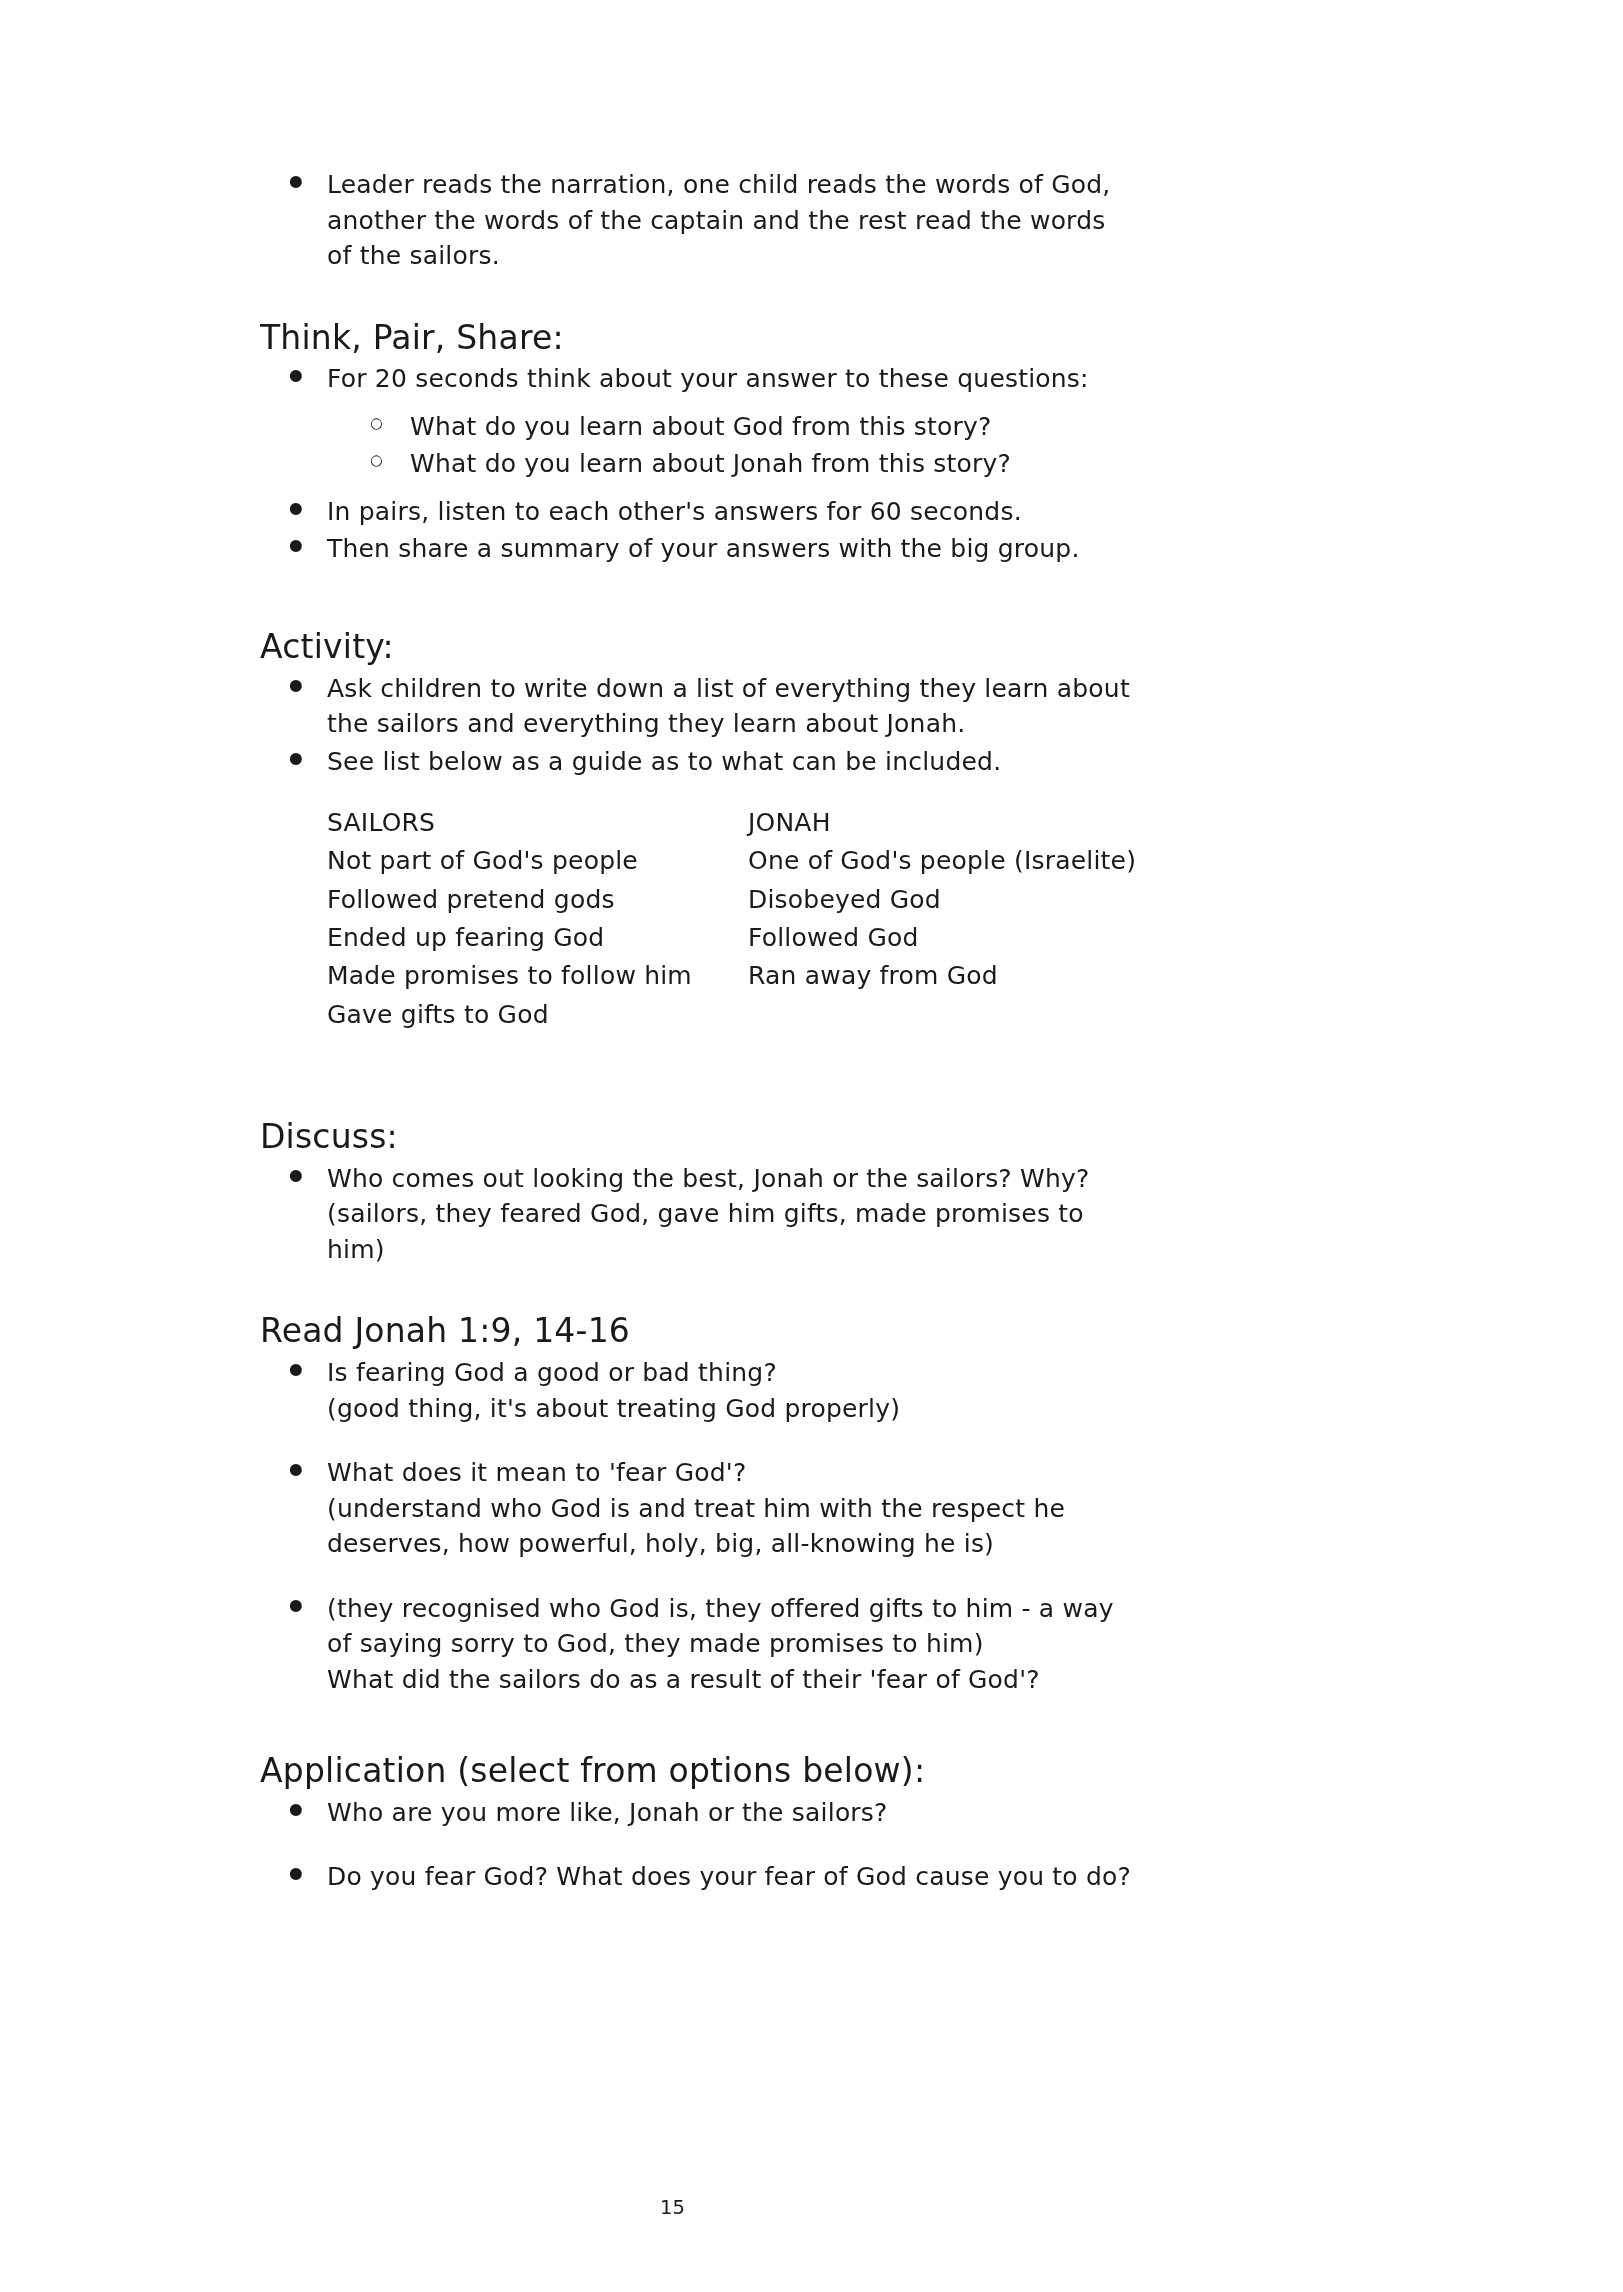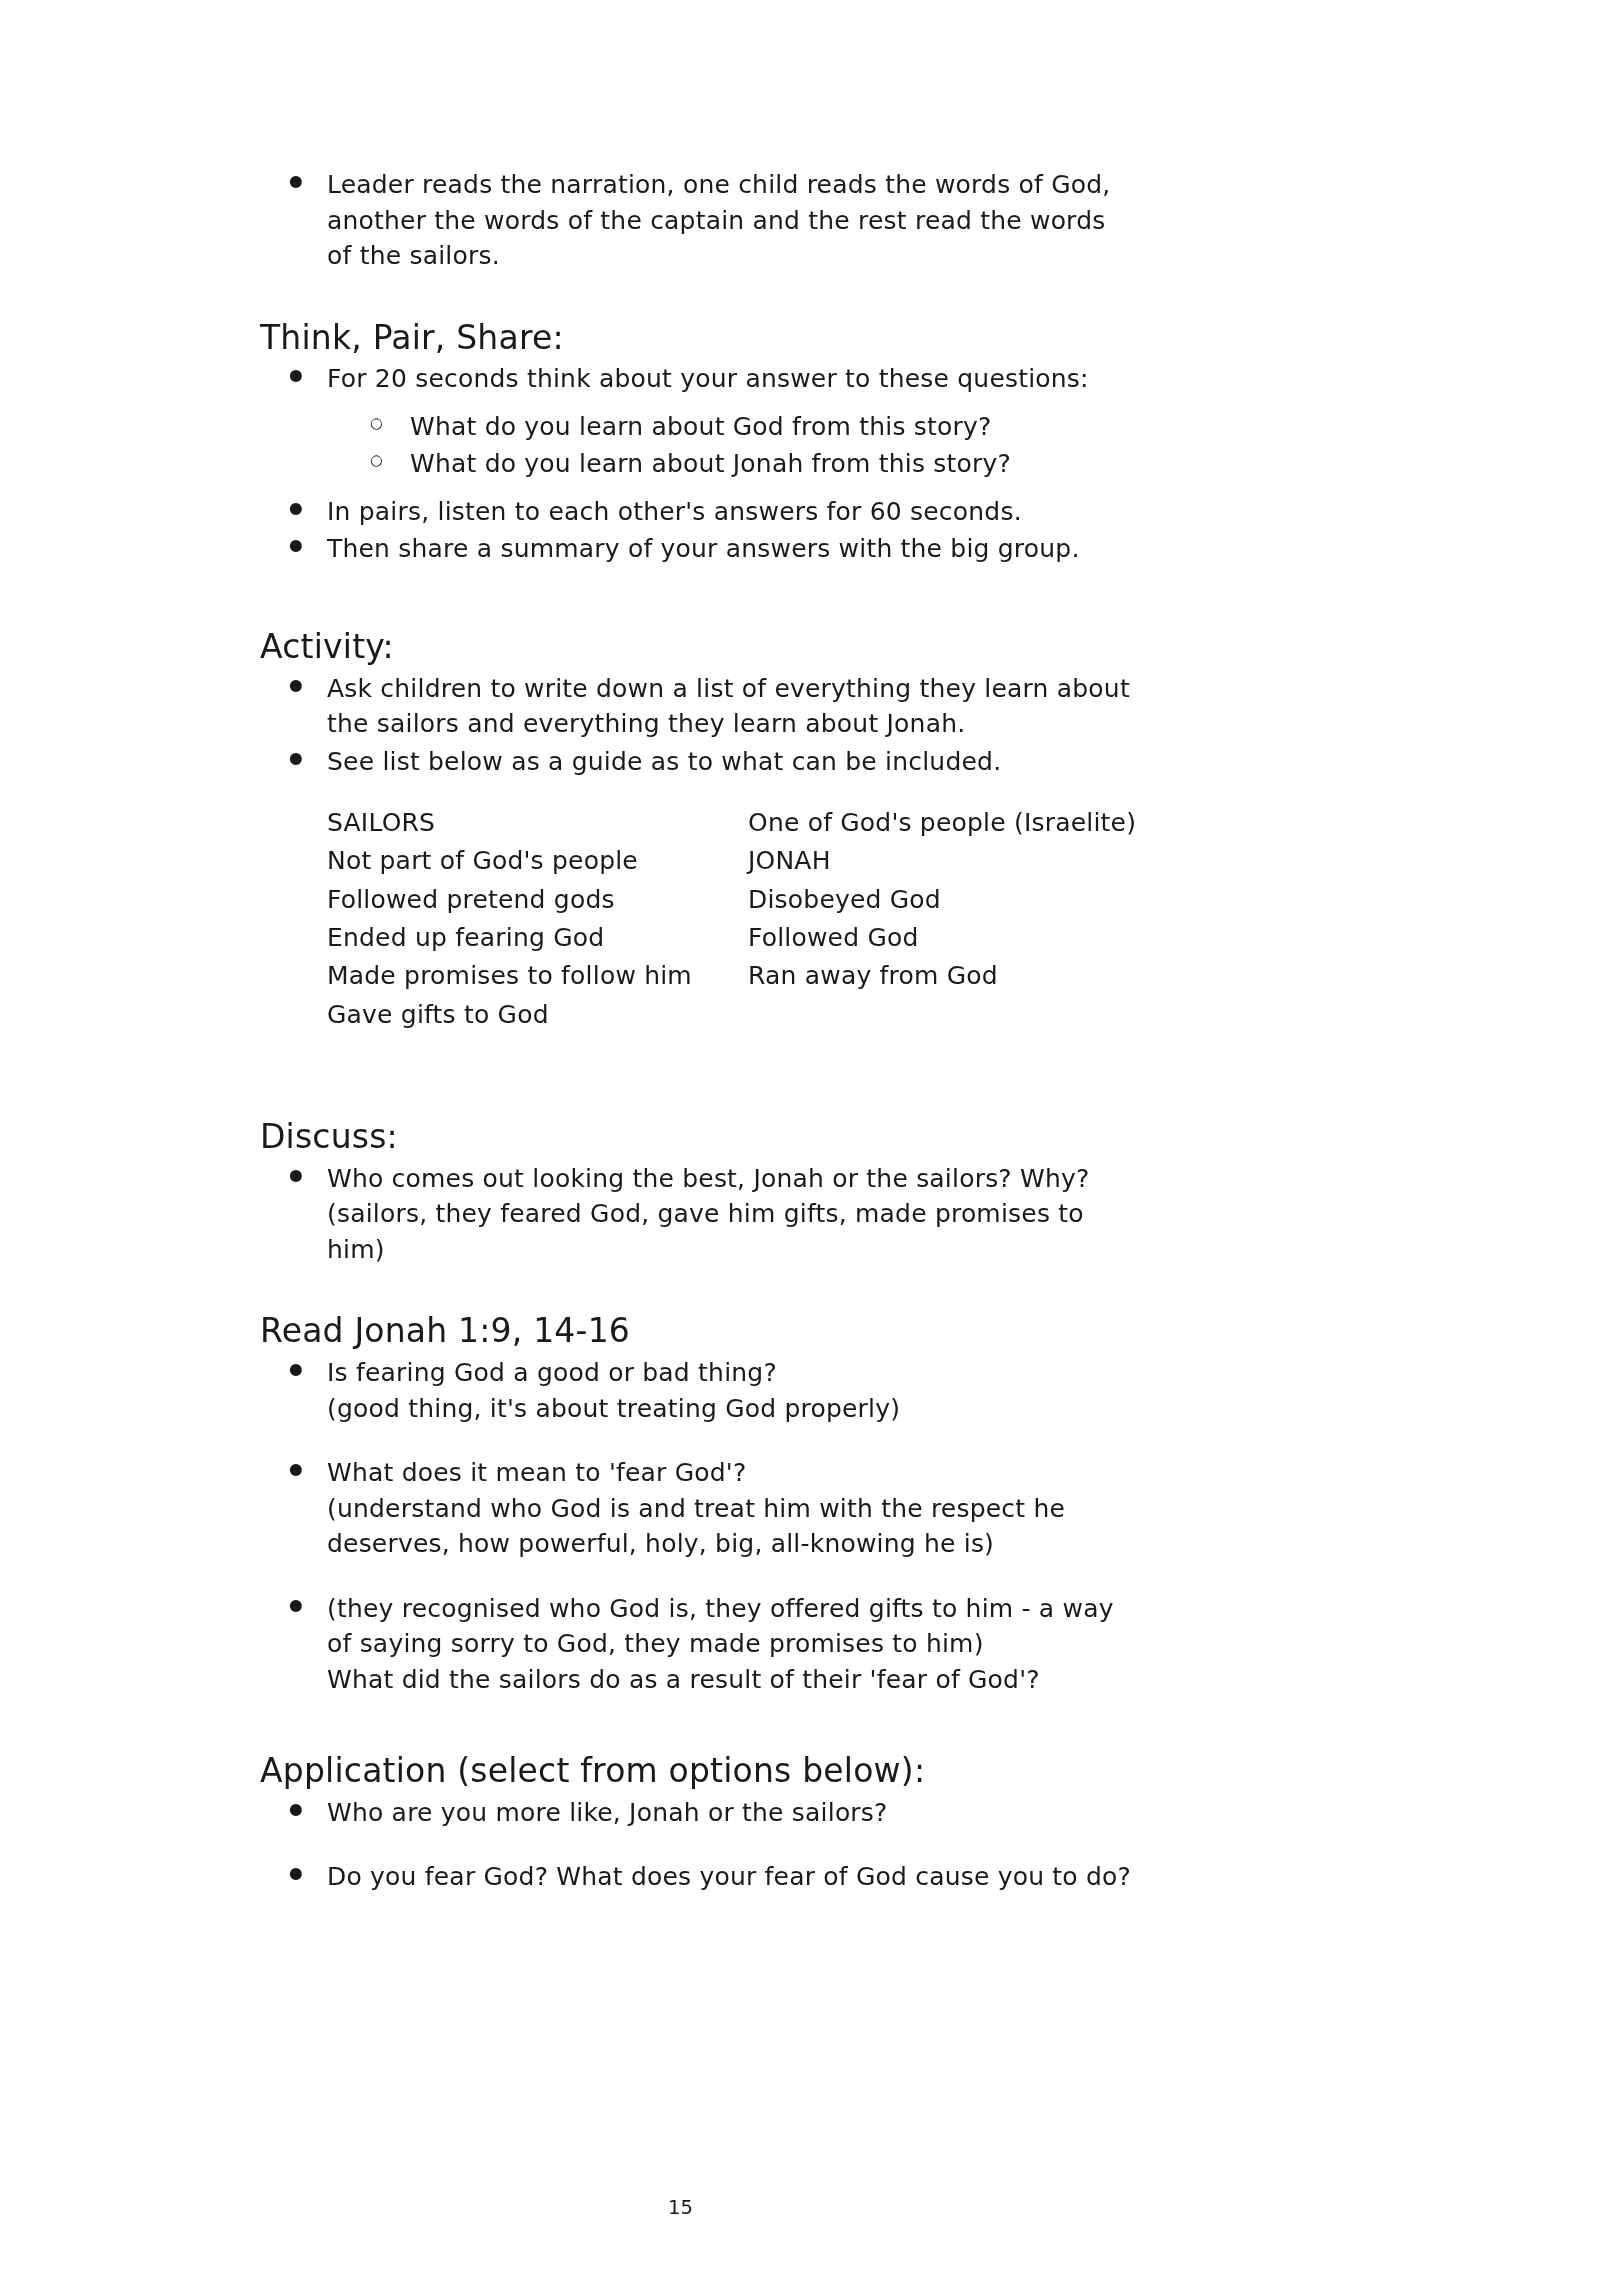--- a/index.html
+++ b/index.html
@@ -91,21 +91,21 @@
   }
   .spaced-li {
     margin-bottom: 29px !important;
   }
   .sub-line {
     display: block;
   }
   .page-number {
     position: absolute;
     bottom: 74px;
-    left: 8px;
+    left: 0;
     width: 100%;
     text-align: center;
     font-size: 19.6px;
     color: #1a1a1a;
   }
 </style>
 </head>
 <body>
 
 <div class="page">
@@ -158,22 +158,22 @@
       <div class="columns">
         <div class="col">
           <div class="row">SAILORS</div>
           <div class="row">Not part of God's people</div>
           <div class="row">Followed pretend gods</div>
           <div class="row">Ended up fearing God</div>
           <div class="row">Made promises to follow him</div>
           <div class="row">Gave gifts to God</div>
         </div>
         <div class="col">
+          <div class="row">JONAH</div>
           <div class="row">One of God's people (Israelite)</div>
-          <div class="row">JONAH</div>
           <div class="row">Disobeyed God</div>
           <div class="row">Followed God</div>
           <div class="row">Ran away from God</div>
         </div>
       </div>
     </div>
 
     <div class="gap-xl"></div>
 
     <p class="para heading">Discuss:</p>

